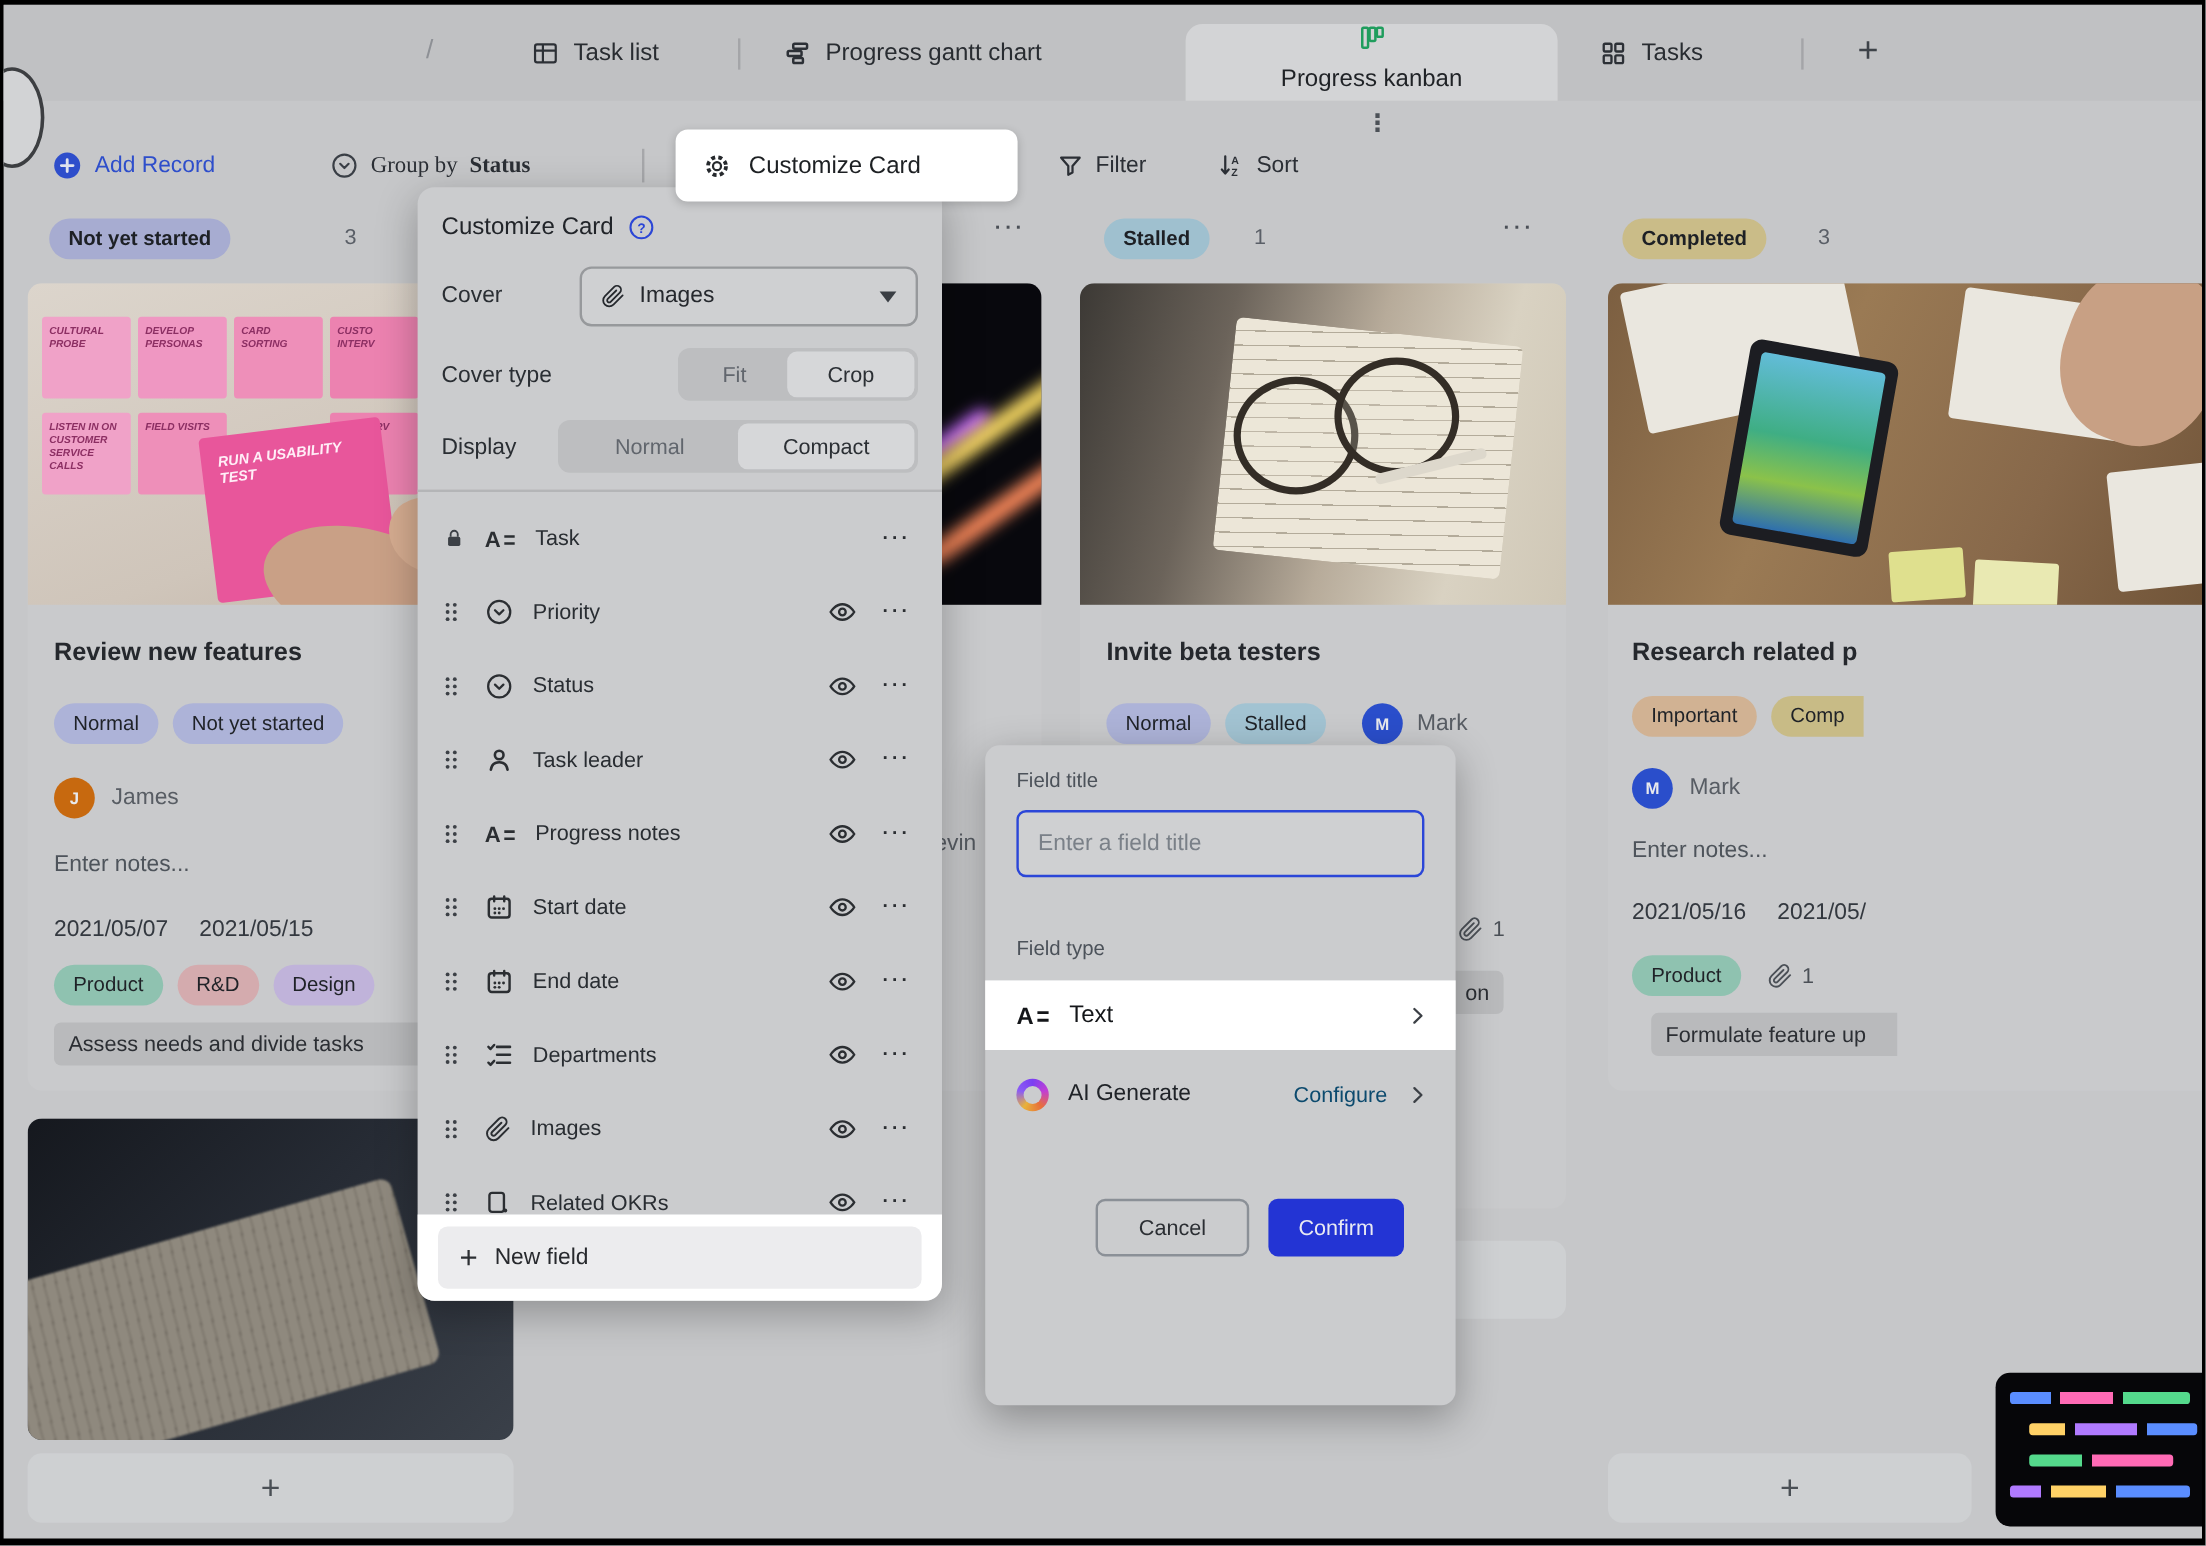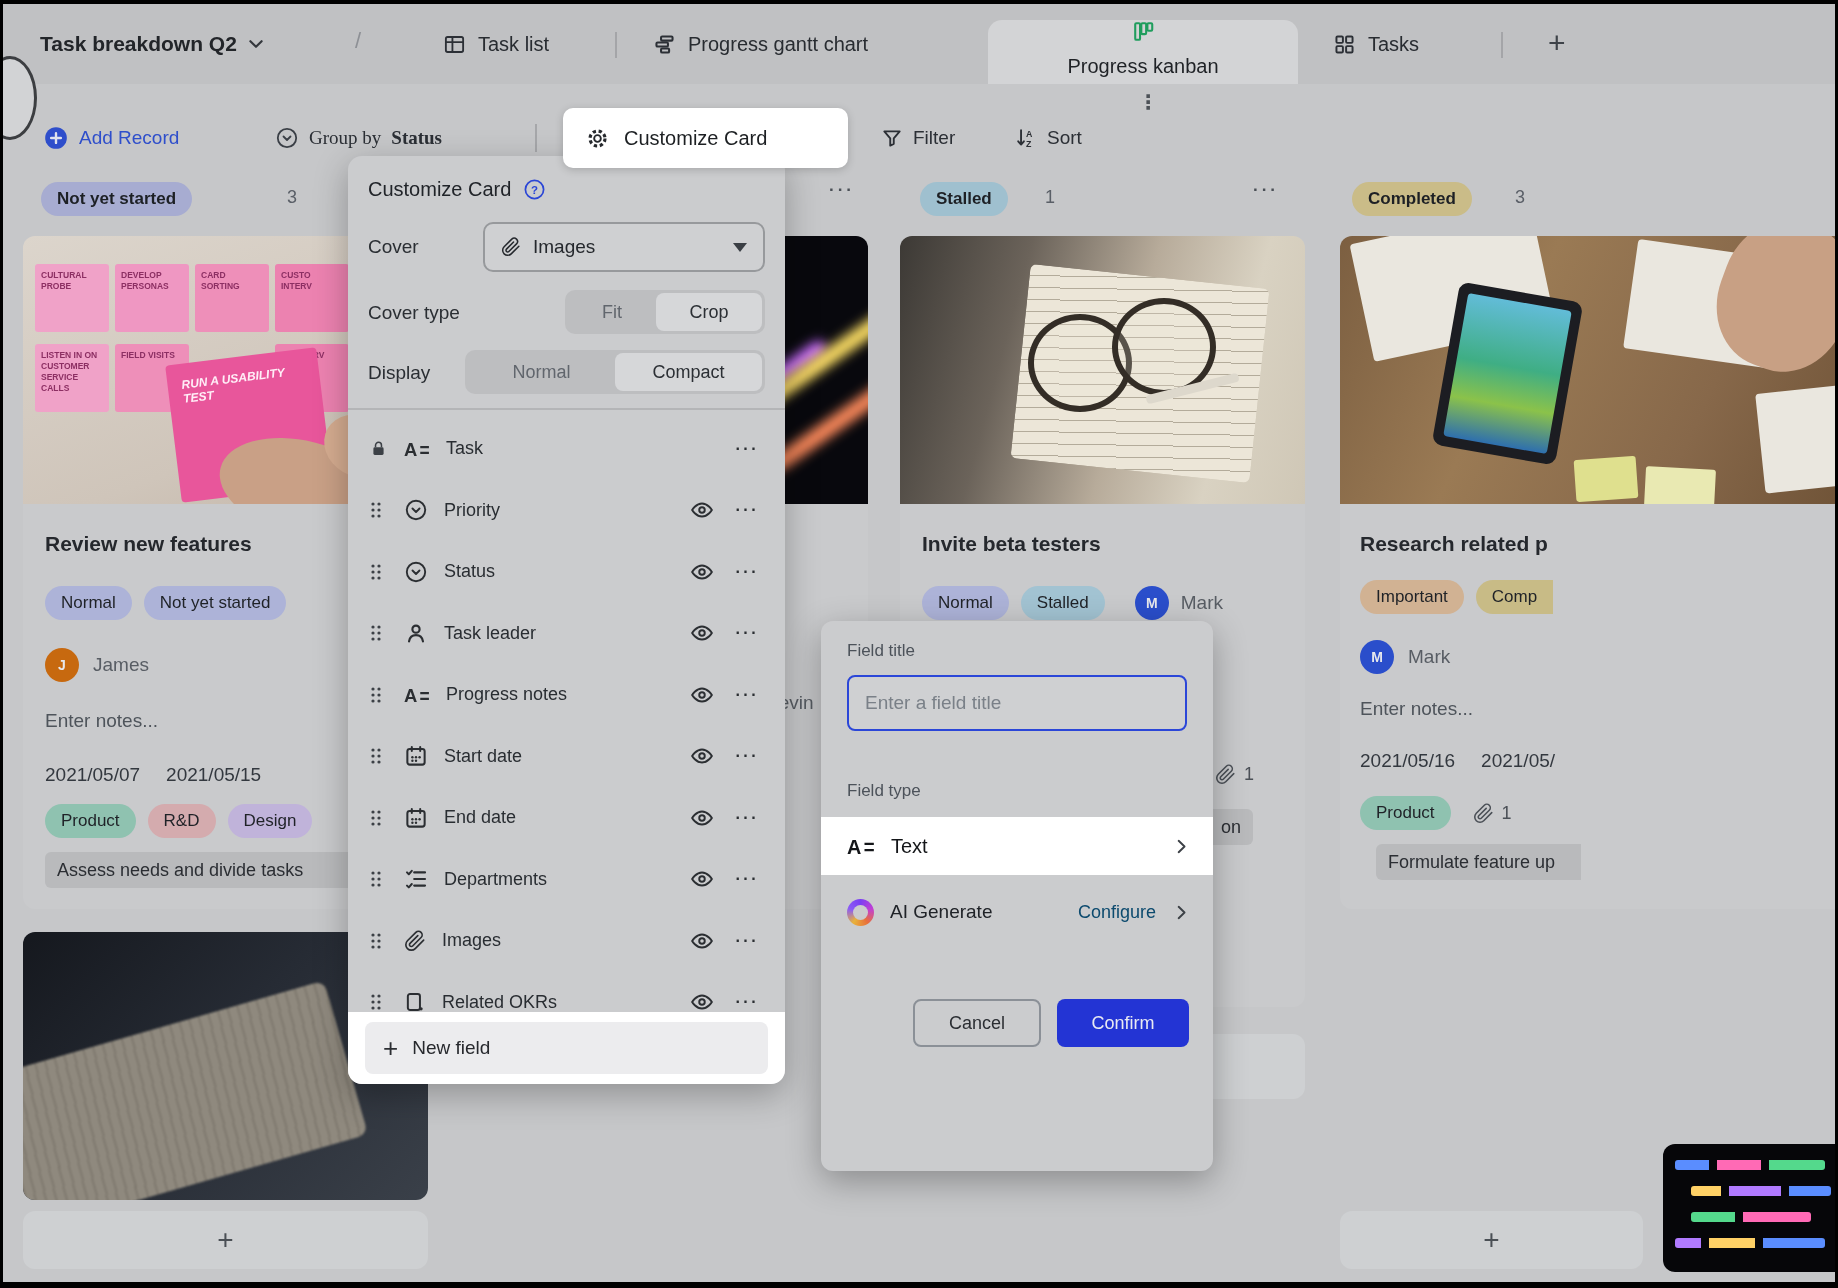--- a/index.html
+++ b/index.html
@@ -70,24 +70,24 @@
   .opt-row{position:absolute;left:0;width:392px;height:58px;display:flex;align-items:center;padding:0 22px 0 26px;box-sizing:border-box;gap:16px;}
   .opt-text{background:#ffffff;}
   .opt-label{font-size:20px;color:#141619;}
   .opt-label2{font-size:19px;color:#202328;}
   .configure{margin-left:auto;font-size:18px;color:#0c4a6e;}
   .chev-r{color:#45494e;}
   .ai-ring{width:27px;height:27px;border-radius:50%;background:conic-gradient(#7b3ff2,#c13fd4,#e8703a,#e8b23a,#8b5cf5,#7b3ff2);position:relative;flex:none;}
   .ai-ring::after{content:"";position:absolute;left:6px;top:6px;width:15px;height:15px;border-radius:50%;background:#cbccce;}
   .btn{position:absolute;top:378px;height:48px;border-radius:8px;display:flex;align-items:center;justify-content:center;font-size:18px;box-sizing:border-box;}
   .btn-cancel{left:92px;width:128px;border:2px solid #8b9097;color:#2b2e33;background:transparent;}
-  .btn-confirm{left:236px;width:132px;background:#2334d4;color:#e9eaf2;font-weight:500;text-align:center;}
+  .btn-confirm{left:236px;width:113px;background:#2334d4;color:#e9eaf2;font-weight:500;text-align:center;}
   
   .photo-sticky{background:linear-gradient(160deg,#dcd5cc,#cfc5ba 70%,#c4b7aa);}
-  .note{position:absolute;width:74px;height:68px;border-radius:3px;padding:6px;box-sizing:border-box;font-size:8.5px;font-weight:700;color:#8c2f63;line-height:1.3;}
+  .note{position:absolute;width:74px;height:68px;border-radius:3px;padding:6px;box-sizing:border-box;font-size:8.5px;font-weight:700;color:#8c2f63;line-height:1.3;font-style:italic;}
   .bignote{position:absolute;left:150px;top:120px;width:152px;height:138px;background:#e8569b;transform:rotate(-7deg);border-radius:4px;color:#ffeef7;font-size:12px;font-weight:700;font-style:italic;padding:14px;box-sizing:border-box;z-index:2;}
   .hand1{position:absolute;left:195px;top:205px;width:170px;height:95px;background:#c9a086;border-radius:50%;transform:rotate(14deg);z-index:3;}
   .hand2{position:absolute;left:300px;top:180px;width:70px;height:60px;background:#d5ac90;border-radius:50%;transform:rotate(30deg);z-index:3;}
   .photo-neon{background:#08080d;}
   .streak{position:absolute;width:16px;height:180px;border-radius:8px;filter:blur(6px);transform:rotate(55deg);}
   .photo-glasses{background:linear-gradient(105deg,#3c3935 0%,#6b635a 28%,#b7ab9a 55%,#d9d2c2 78%,#cfc7b6 100%);}
   .notebook{position:absolute;left:120px;top:40px;width:240px;height:195px;background:#ece6d8;transform:rotate(6deg);border-radius:6px;background-image:repeating-linear-gradient(175deg,transparent 0 11px,#b3ab9a 11px 12px);}
   .lens{position:absolute;width:92px;height:86px;border:6px solid #332d26;border-radius:50%;background:rgba(240,235,220,.2);}
   .pen{position:absolute;left:245px;top:148px;width:95px;height:9px;background:#ddd8cc;border-radius:4px;transform:rotate(-14deg);}
   .photo-desk{background:linear-gradient(115deg,#7c5f41,#9a7a54 35%,#87684a 70%,#6f5337);}
@@ -101,28 +101,20 @@
   .photo-code{background:#060609;}
   .codeline{position:absolute;height:10px;border-radius:3px;}
 </style>
 </head>
 <body>
 
 <div class="screen">
 
   <div class="tabbar">
     <div class="corner"></div>
-    <div class="doc-title">
-      <span>Task breakdown Q2</span>
-      <span>
-          <svg width="18" height="18" viewBox="0 0 16 16">
-            <path d="M3 5.5l5 5 5-5" fill="none" stroke="#33373c" stroke-width="1.9" stroke-linecap="round" stroke-linejoin="round"></path>
-          </svg>
-        </span>
-    </div>
     <span class="slash">/</span>
 
     <div class="tab" style="left:440px;">
       <span>
           <svg width="23" height="23" viewBox="0 0 20 20">
             <rect x="2.5" y="3.5" width="15" height="13" rx="1.5" fill="none" stroke="#2c3036" stroke-width="1.6"></rect>
             <path d="M2.5 8h15M8.2 3.5v13" stroke="#2c3036" stroke-width="1.6"></path>
           </svg>
         </span>
       <span>Task list</span>

